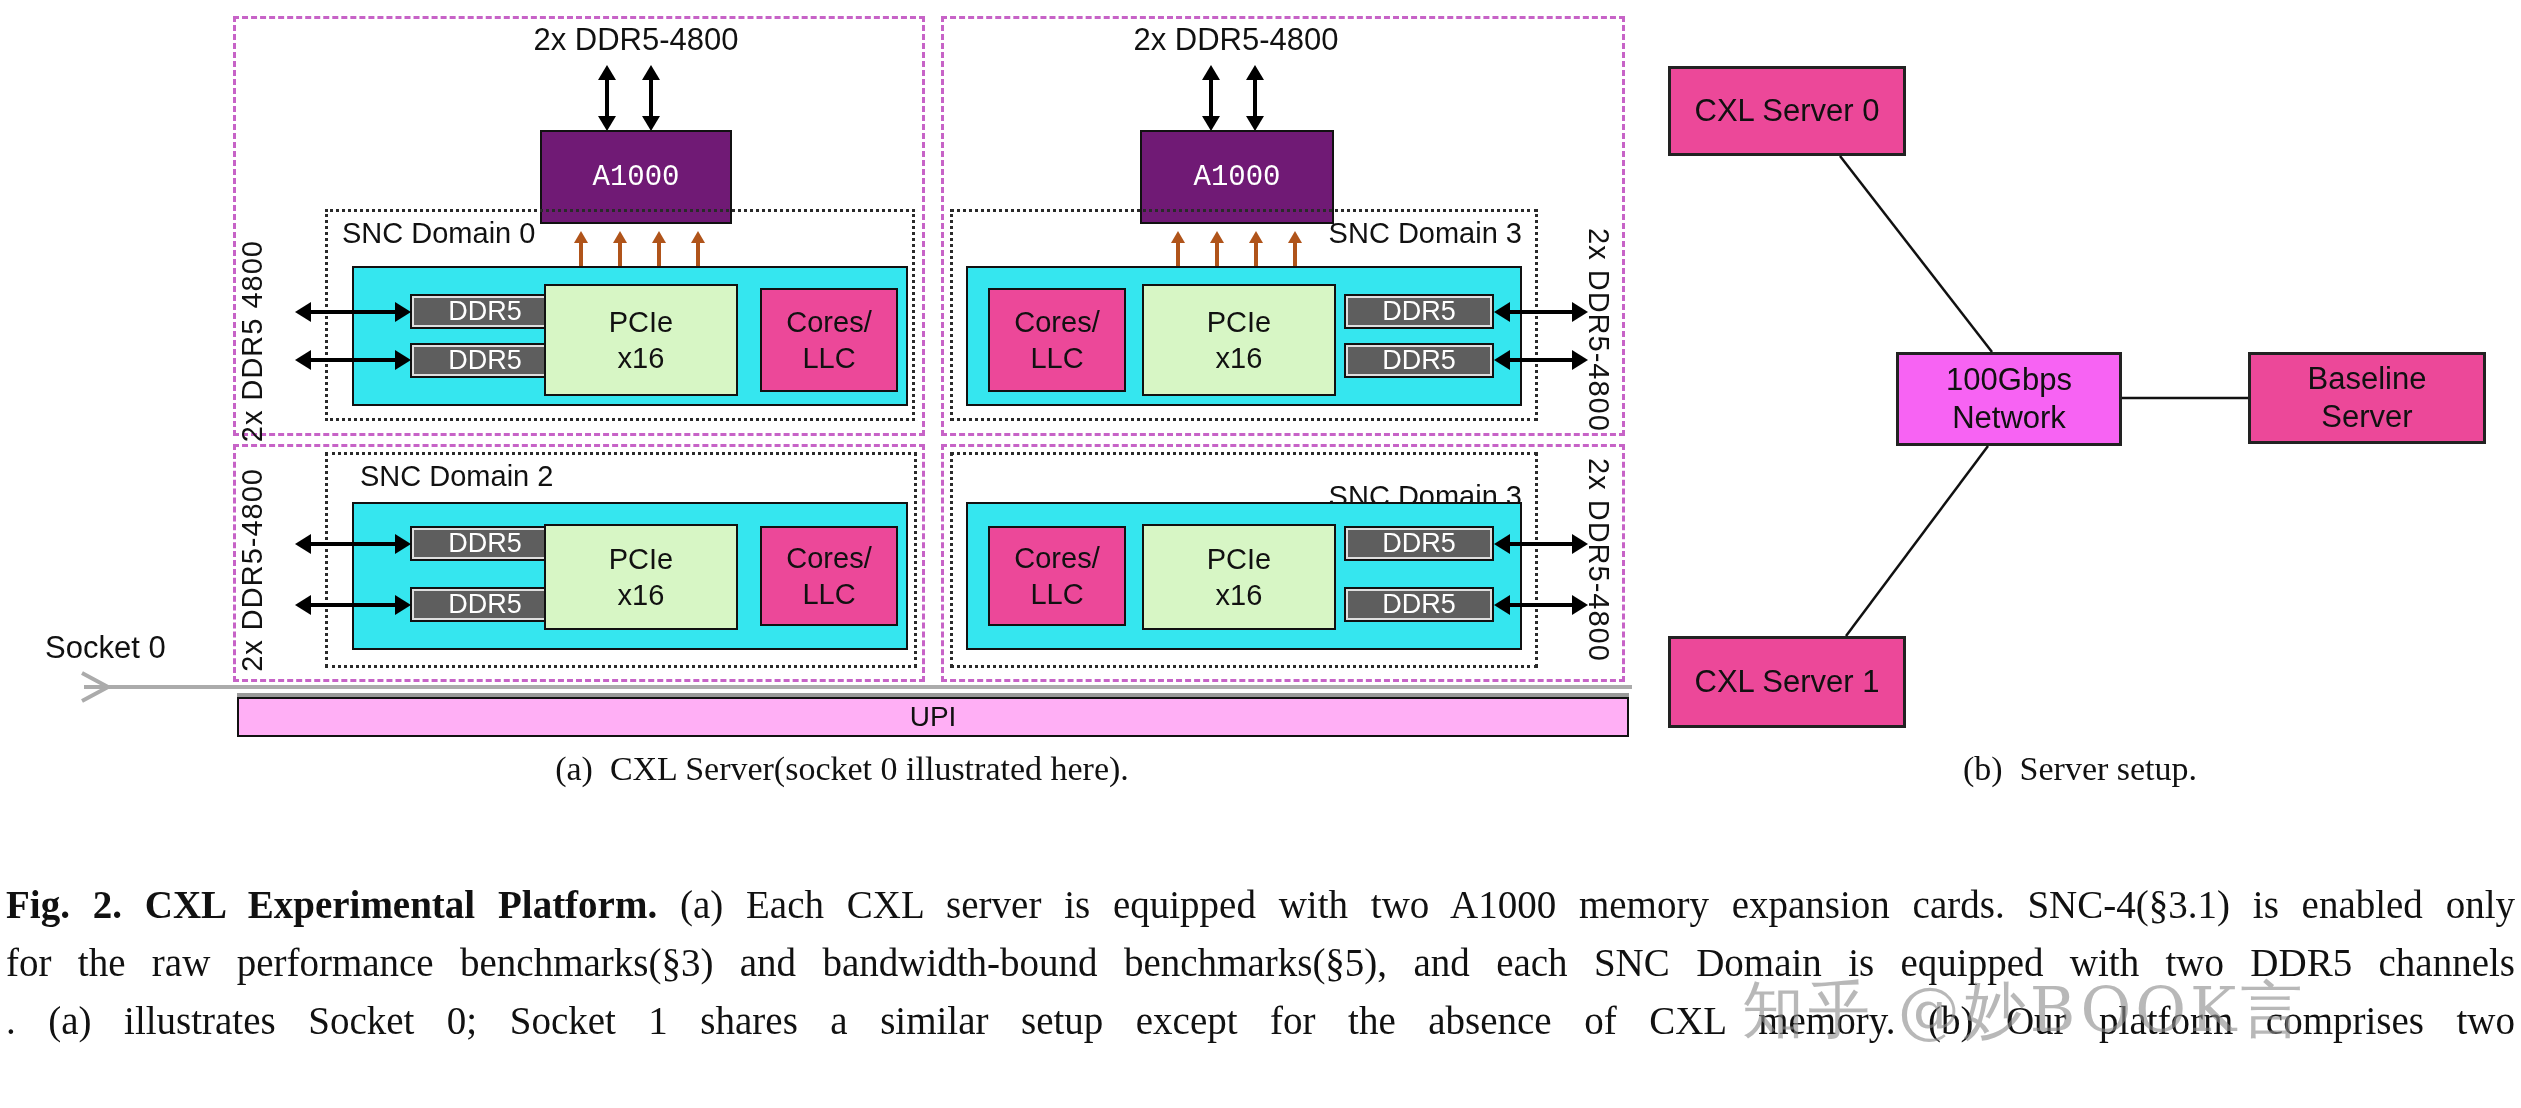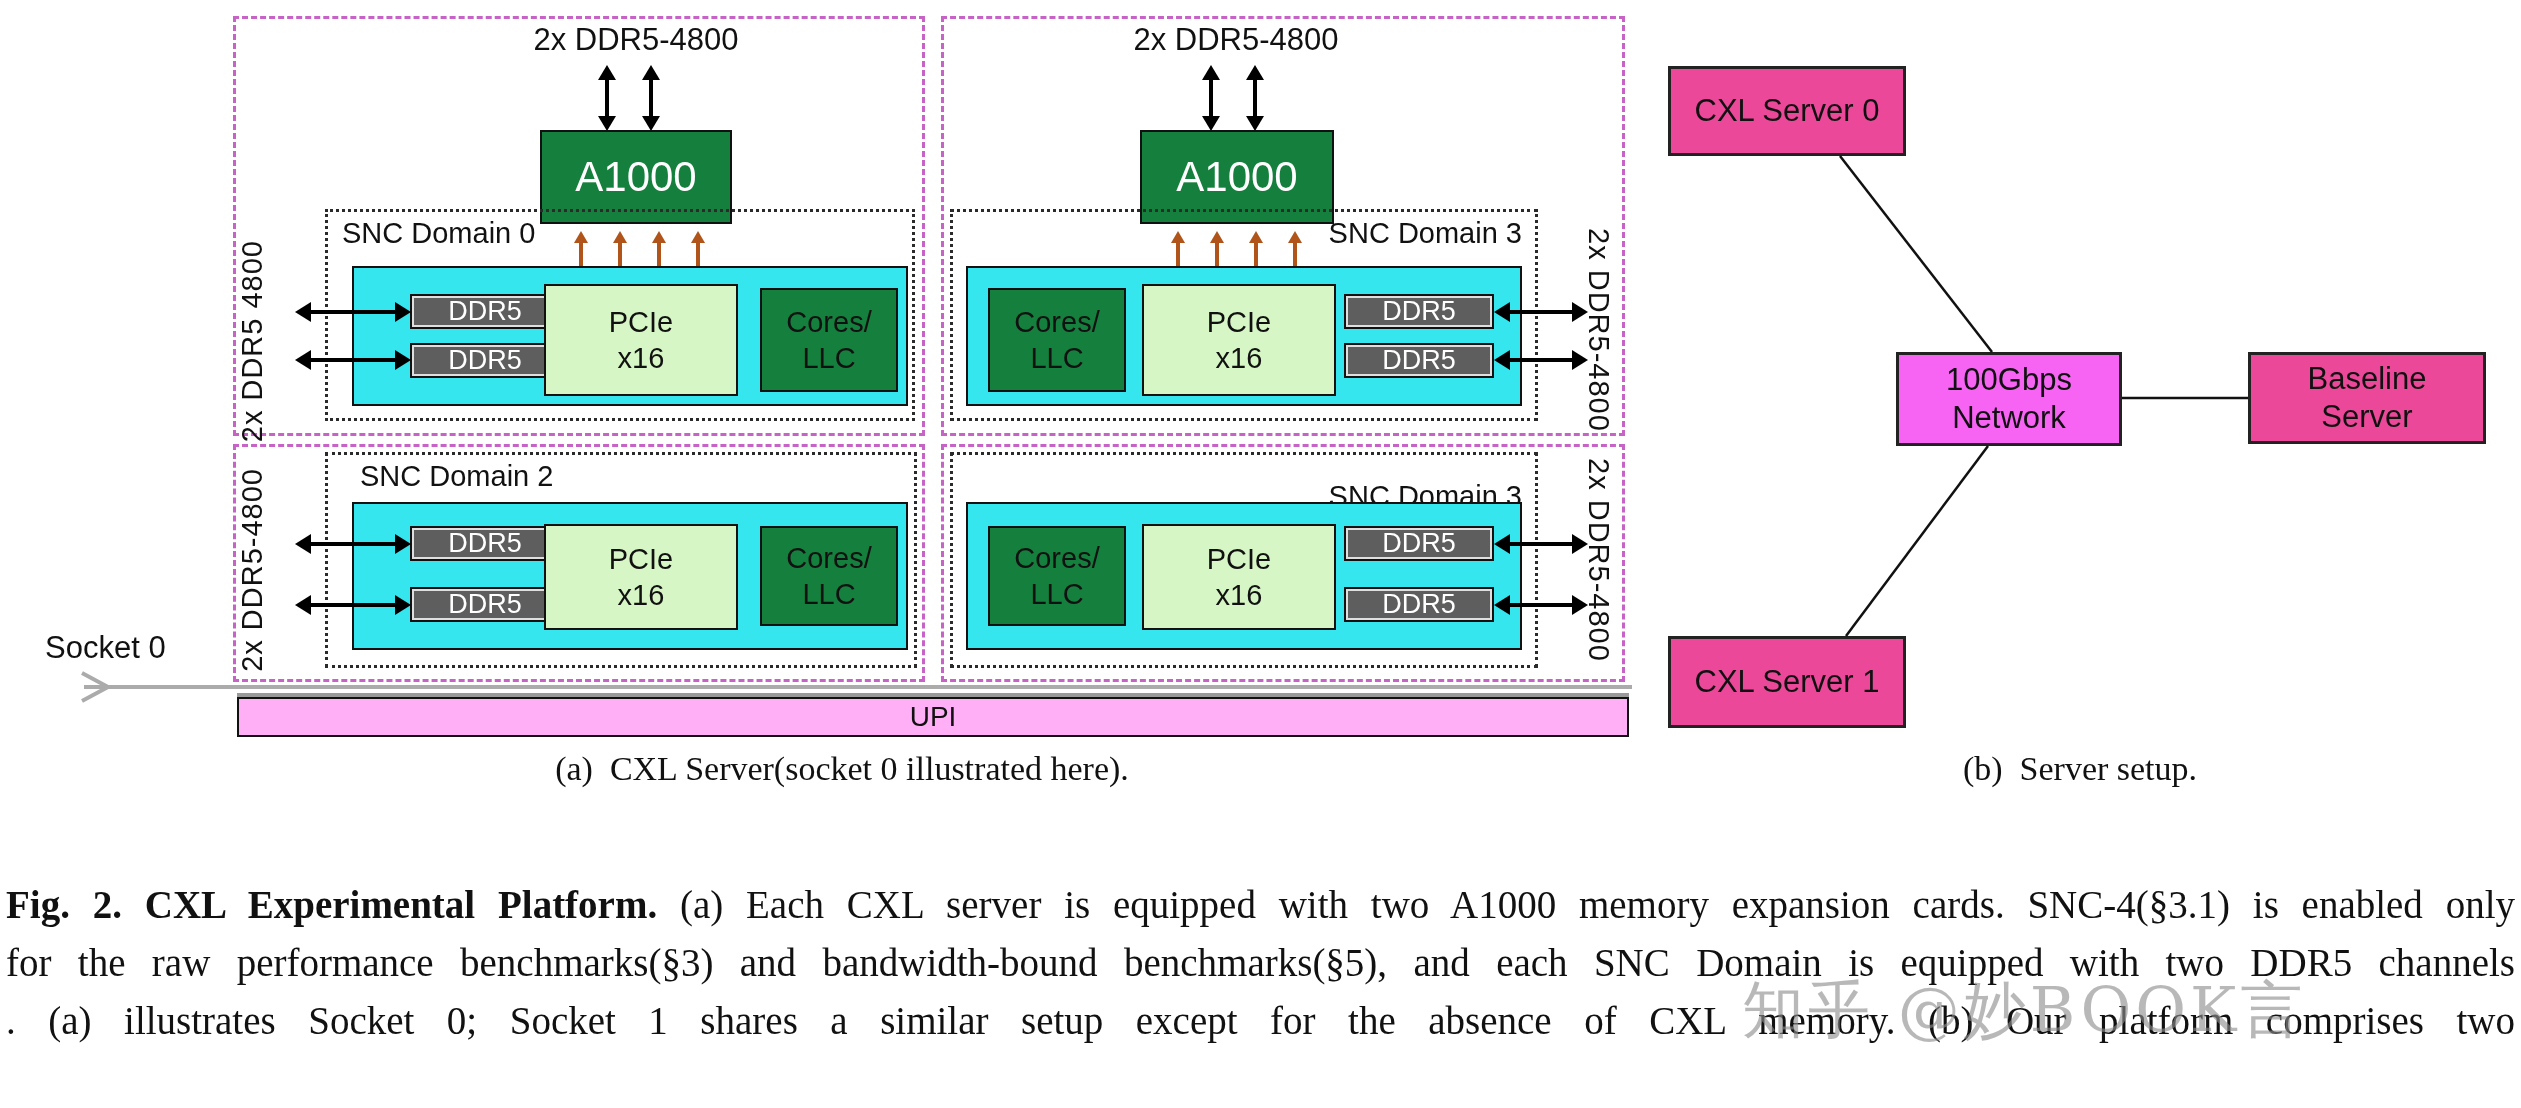--- a/index.html
+++ b/index.html
@@ -6,25 +6,25 @@
   body{width:2521px;height:1108px;position:relative;overflow:hidden;
        font-family:"Liberation Sans",sans-serif;color:#111;}
   .abs{position:absolute;box-sizing:border-box;}
 
   
   .dashed-box{border:3px dashed #c763c7;background:#fff;}
   .dotted-box{border:3px dotted #2a2a2a;}
   .cyan-box{background:#35e6ef;border:2px solid #111;}
   .node{display:flex;flex-direction:column;align-items:center;justify-content:center;
         border:2px solid #111;text-align:center;}
-  .a1000{background:#15803d;color:#fff;font-size:42px;}
+  .a1000{background:#701a75;color:#fff;font-size:29px;font-family:Liberation Mono, monospace;}
   .ddr5{background:#5e5e5e;color:#fff;font-size:27px;
         box-shadow:inset 0 0 0 2px rgba(255,255,255,.8);}
   .pcie{background:#d7f6c5;font-size:29px;line-height:36px;}
-  .cores{background:#15803d;font-size:29px;line-height:36px;}
+  .cores{background:#ec4899;font-size:29px;line-height:36px;}
   .toplabel{font-size:31px;text-align:center;}
   .snc-label{font-size:29px;}
   .snc-right{text-align:right;}
   .vlabel{writing-mode:vertical-rl;font-size:29px;letter-spacing:1px;}
   .vlabel-left{transform:rotate(180deg);}
   .upi{background:#ffaff5;border:2px solid #111;display:flex;align-items:center;
        justify-content:center;font-size:28px;box-shadow:0 -4px 0 #9a9a9a;}
   .socket{font-size:31px;}
 
   

